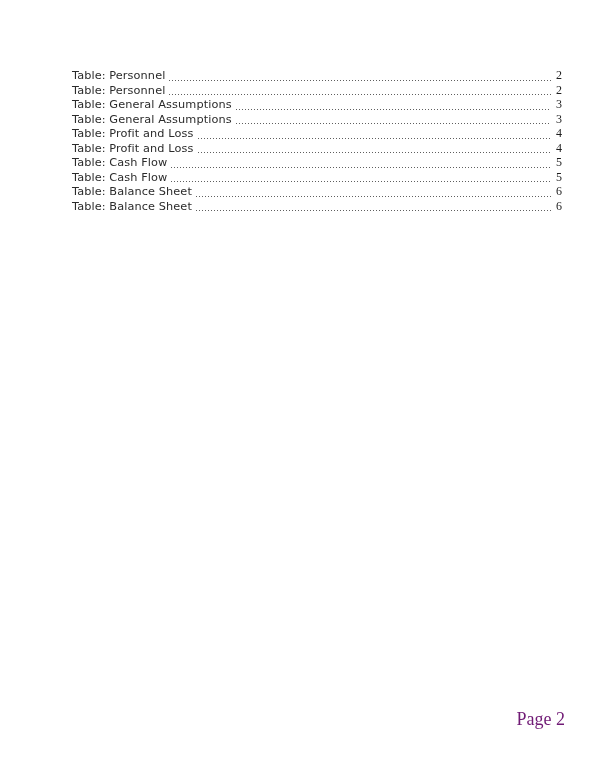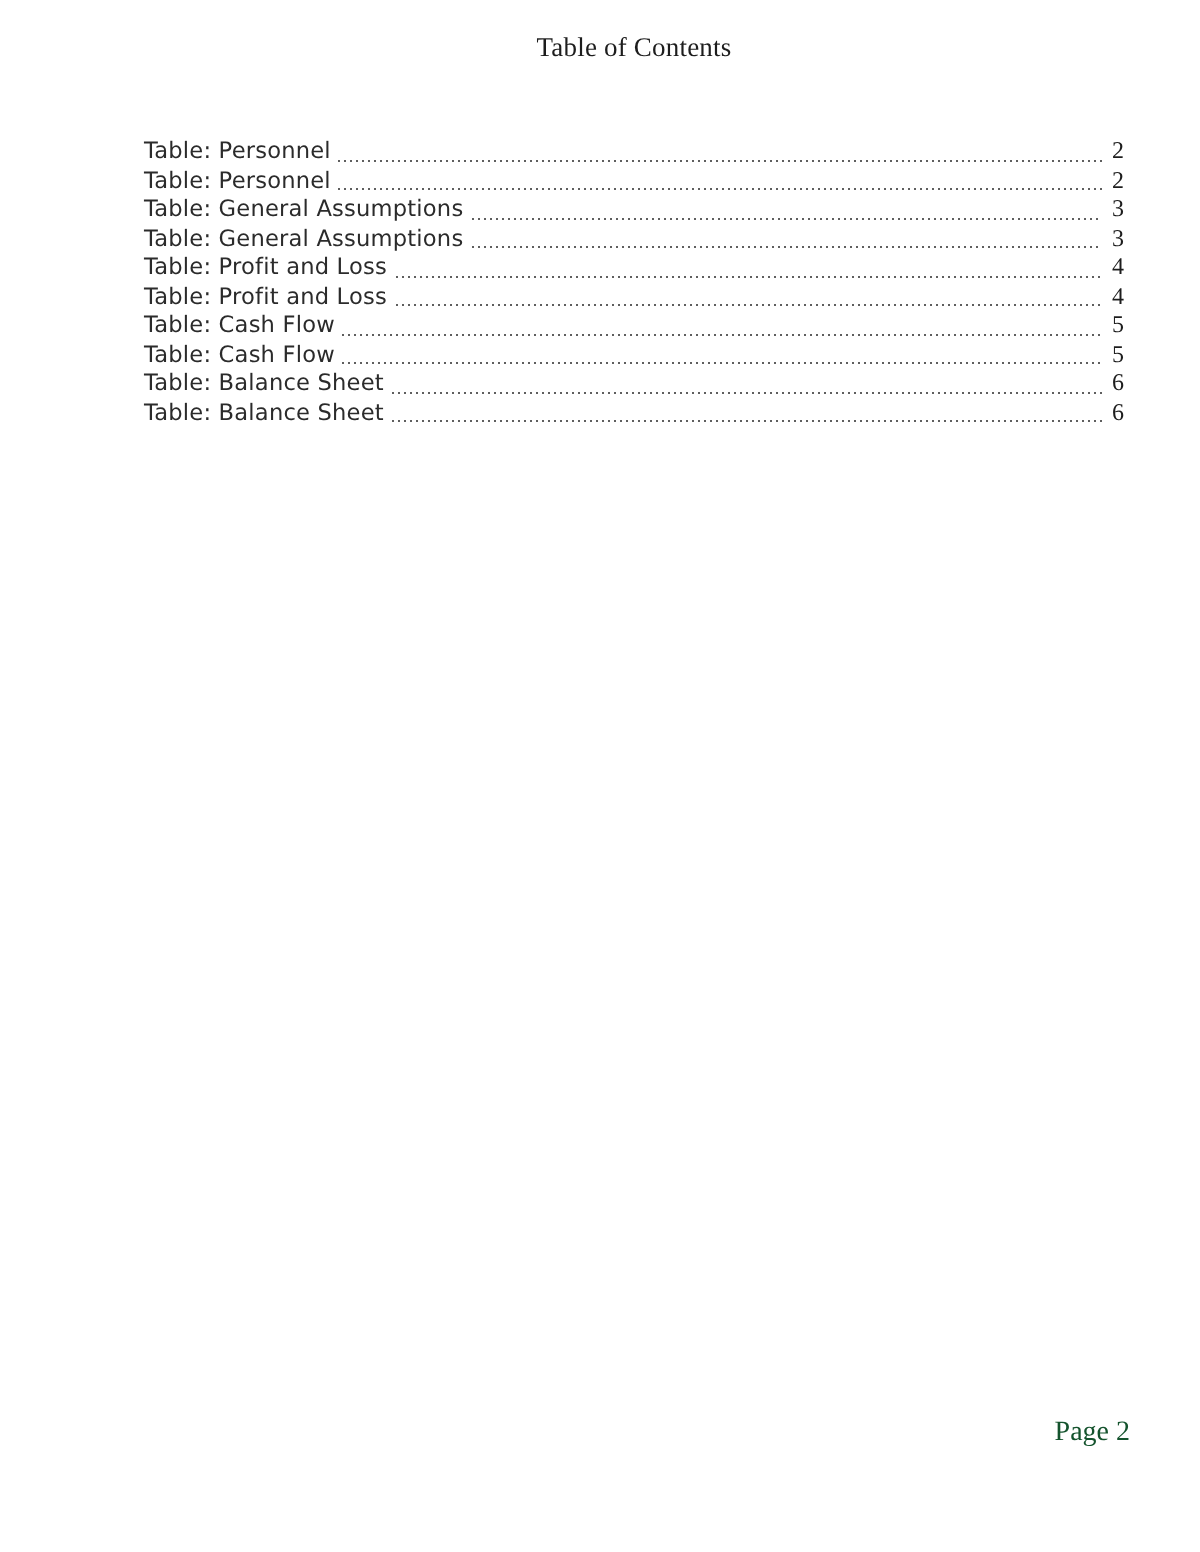--- a/index.html
+++ b/index.html
@@ -72,30 +72,29 @@
     color: #1d1d1d;
     flex: 0 0 auto;
     min-width: 8px;
     text-align: right;
   }
   .footer {
     position: absolute;
     top: 709px;
     right: 35px;
     font-family: "Liberation Serif", serif;
-    font-size: 14px;
-    color: #14532d;
+    font-size: 18px;
+    color: #701a75;
   }
 </style>
 </head>
 <body>
 
 <div class="page">
 
-  <div class="doc-title">Table of Contents</div>
 
   <div class="toc">
 
     <div class="toc-row">
       <span class="toc-label">Table: Personnel</span>
       <span class="toc-leader"></span>
       <span class="toc-pagenum">2</span>
     </div>
 
     <div class="toc-row">

